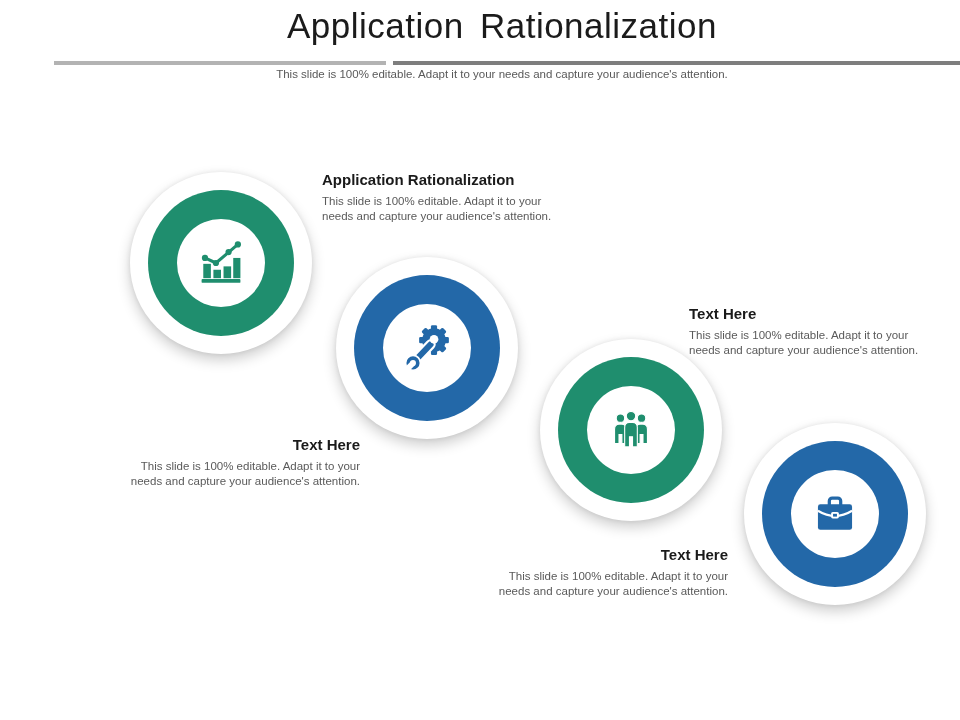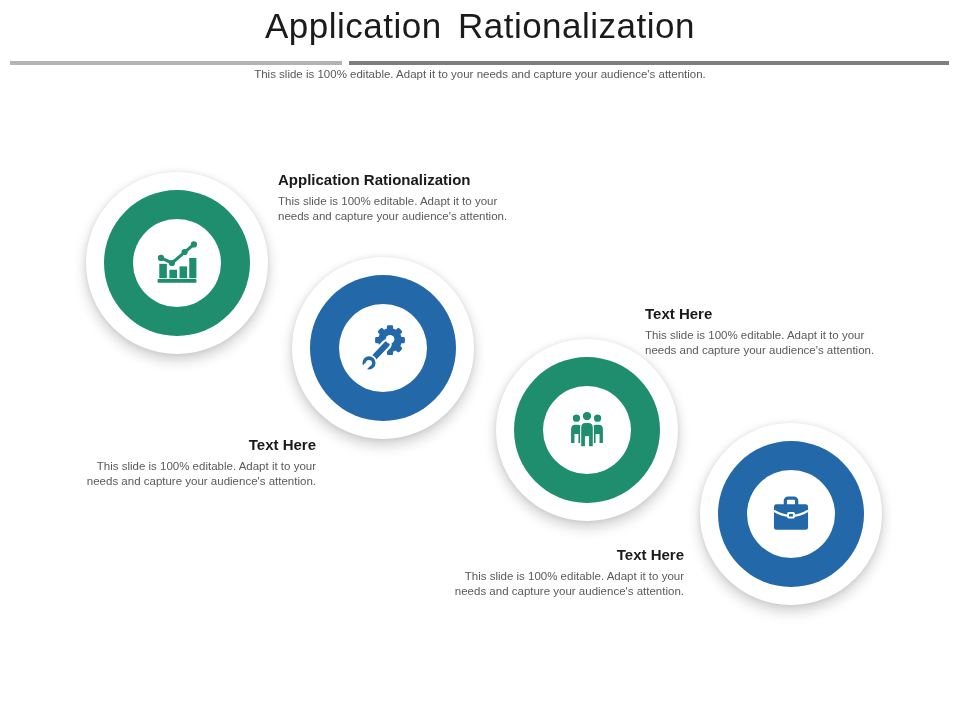--- a/index.html
+++ b/index.html
@@ -3,21 +3,21 @@
 <meta charset="utf-8">
 <style>
   html, body { margin: 0; padding: 0; }
   body {
     width: 960px; height: 720px;
     background: #ffffff;
     font-family: "Liberation Sans", sans-serif;
     position: relative;
     overflow: hidden;
   }
-  .slide { position: absolute; inset: 0; }
+  .slide { position: absolute; inset: 0; margin-left: 44px; }
 
   
   .slide-title {
     position: absolute; top: 6px; left: 0; width: 100%;
     margin: 0; text-align: center;
     font-size: 35px; font-weight: 400; color: #1b1b1b;
     letter-spacing: 0.5px; word-spacing: 6px;
   }
   .divider-left {
     position: absolute; left: 10px; top: 61px;

